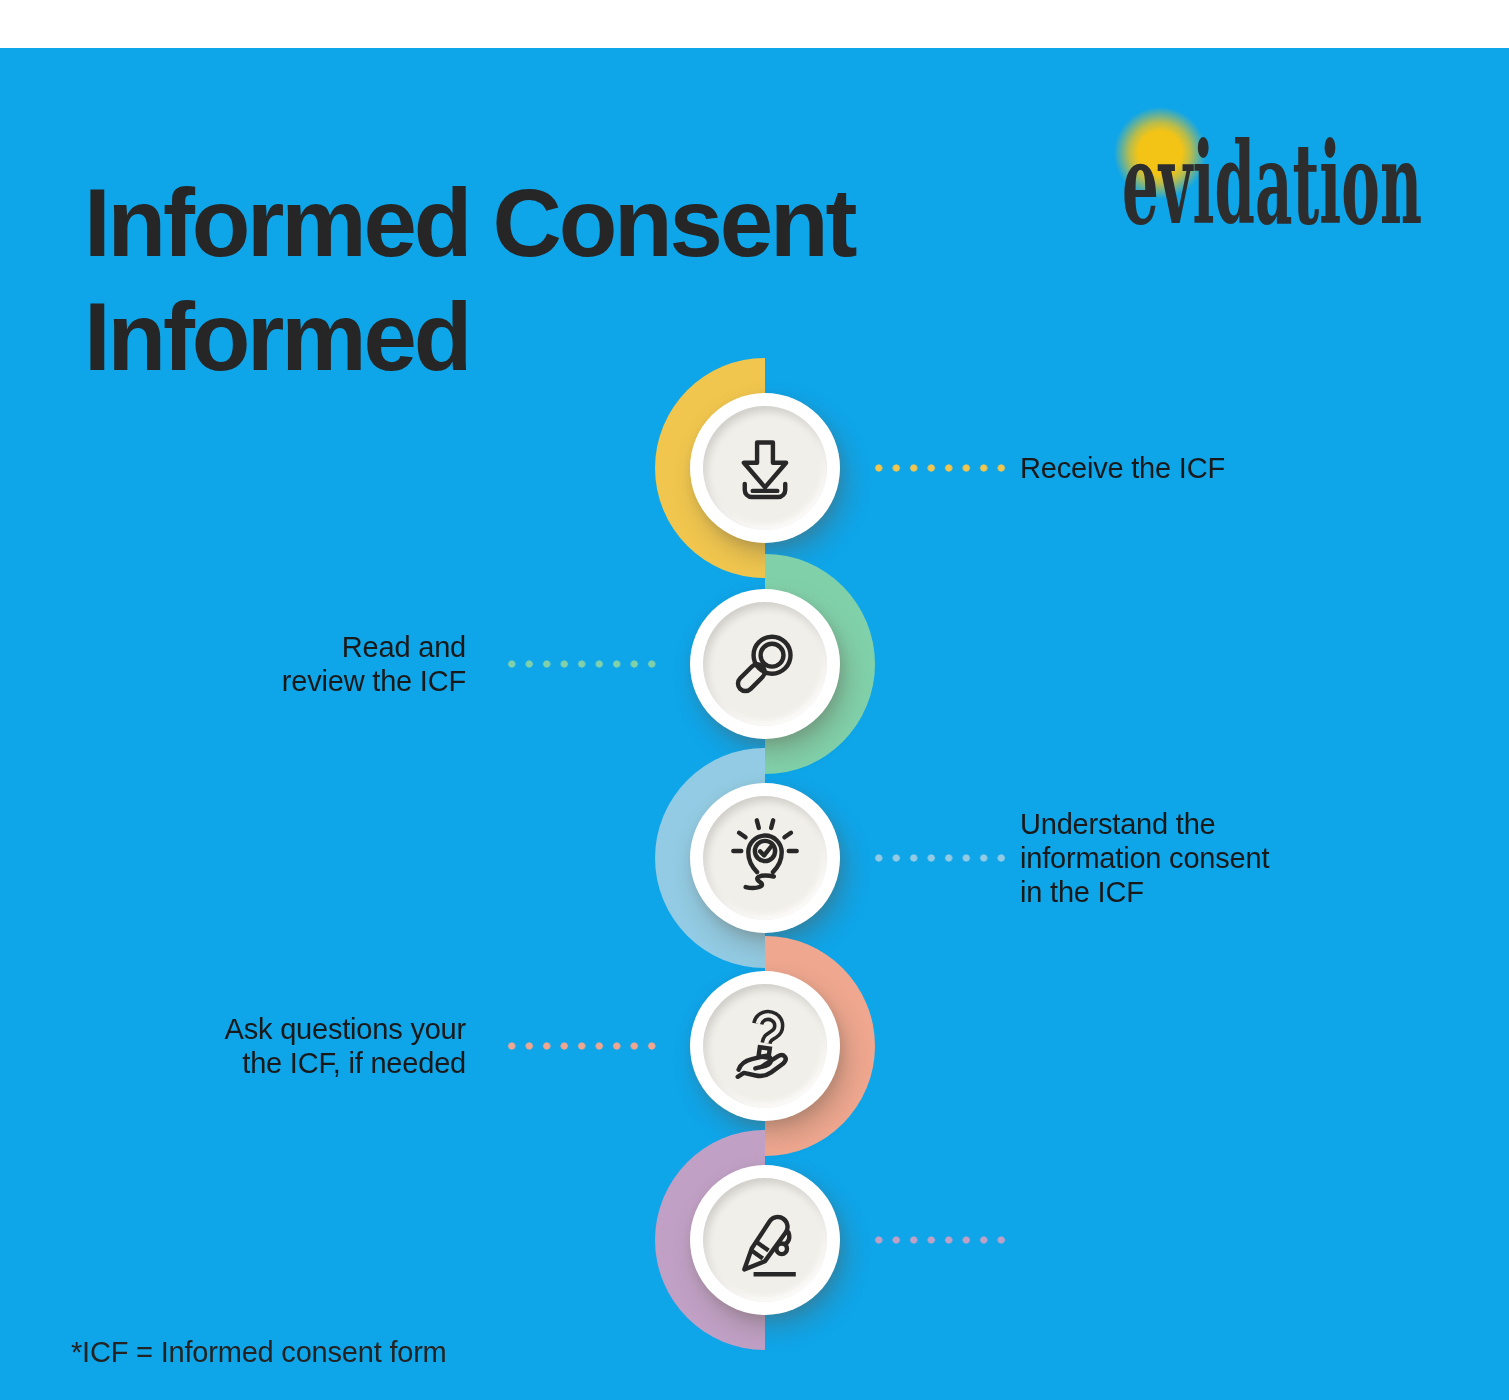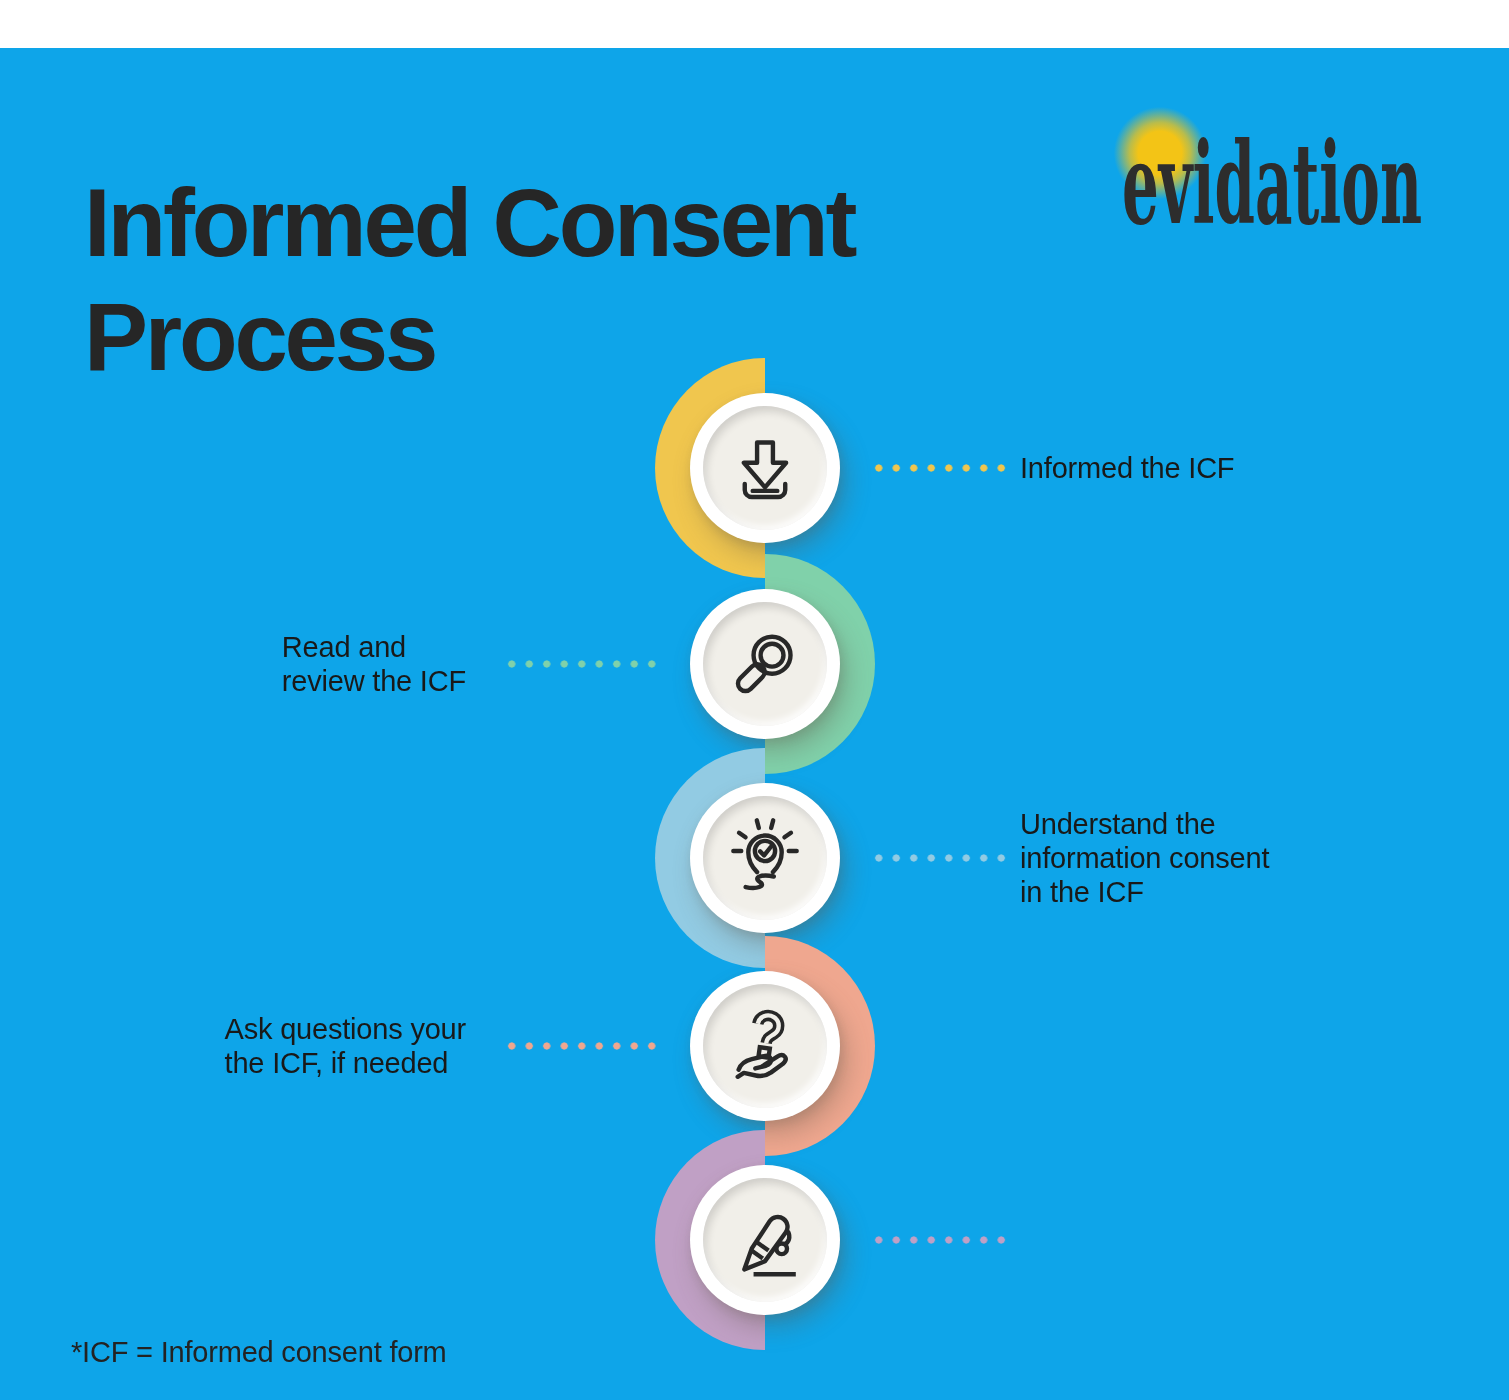--- a/index.html
+++ b/index.html
@@ -63,53 +63,53 @@
   }
   .step--label-right .dots{left:870px;}
   .step--label-left  .dots{right:849px;}
 
   .label{
     position:absolute;top:var(--cy);transform:translateY(-50%);
     font-size:29px;line-height:34px;color:#191919;
     letter-spacing:-.2px;white-space:pre-line;
   }
   .step--label-right .label{left:1020px;text-align:left;}
-  .step--label-left  .label{right:1043px;}
+  .step--label-left  .label{right:1043px;text-align:right;}
 
   
   .qh-outer{stroke-width:13 !important;}
   .qh-inner{stroke:#f1efe9 !important;stroke-width:5 !important;}
 </style>
 </head>
 <body>
 
 <div class="canvas" style="background: #0ea5e9; margin-top: 48px;">
 
-  <h1 class="title"><span>Informed Consent</span><br><span>Process</span></h1>
+  <h1 class="title"><span>Informed Consent</span><br><span>Informed</span></h1>
 
   <div class="logo">
     <div class="sun"></div>
     <svg class="wordmark-svg" width="330" height="112">
       <text x="2" y="95" font-family="DejaVu Serif, serif" font-weight="bold" font-size="112" fill="#2d2d2d" textLength="300" lengthAdjust="spacingAndGlyphs">evidation</text>
     </svg>
   </div>
 
   <div class="step step--label-right" style="--cy: 420px; --accent: #f0c64e;">
     <div class="arc"></div>
     <div class="node">
       <div class="node-inner">
         <svg class="ic" viewBox="0 0 100 100">
           <path d="M41 21 h18 v23 h15 L50 72 26 44 h15 Z" stroke-linejoin="round"></path>
           <path d="M27 68 v7 a8 8 0 0 0 8 8 h30 a8 8 0 0 0 8 -8 v-7" stroke-linecap="round"></path>
           <path d="M36 76 h28" stroke-linecap="round"></path>
         </svg>
       </div>
     </div>
     <div class="dots" style="width: 140px;"></div>
-    <div class="label">Informed the ICF</div>
+    <div class="label">Receive the ICF</div>
   </div>
 
   <div class="step step--label-left" style="--cy: 616px; --accent: #80d1aa;">
     <div class="arc"></div>
     <div class="node">
       <div class="node-inner">
         <svg class="ic" viewBox="0 0 100 100">
           <circle cx="58" cy="40" r="21"></circle>
           <circle cx="58" cy="40" r="13"></circle>
           <rect x="16.5" y="57" width="36" height="17" rx="8.5" transform="rotate(-45 34.5 65.5)"></rect>

